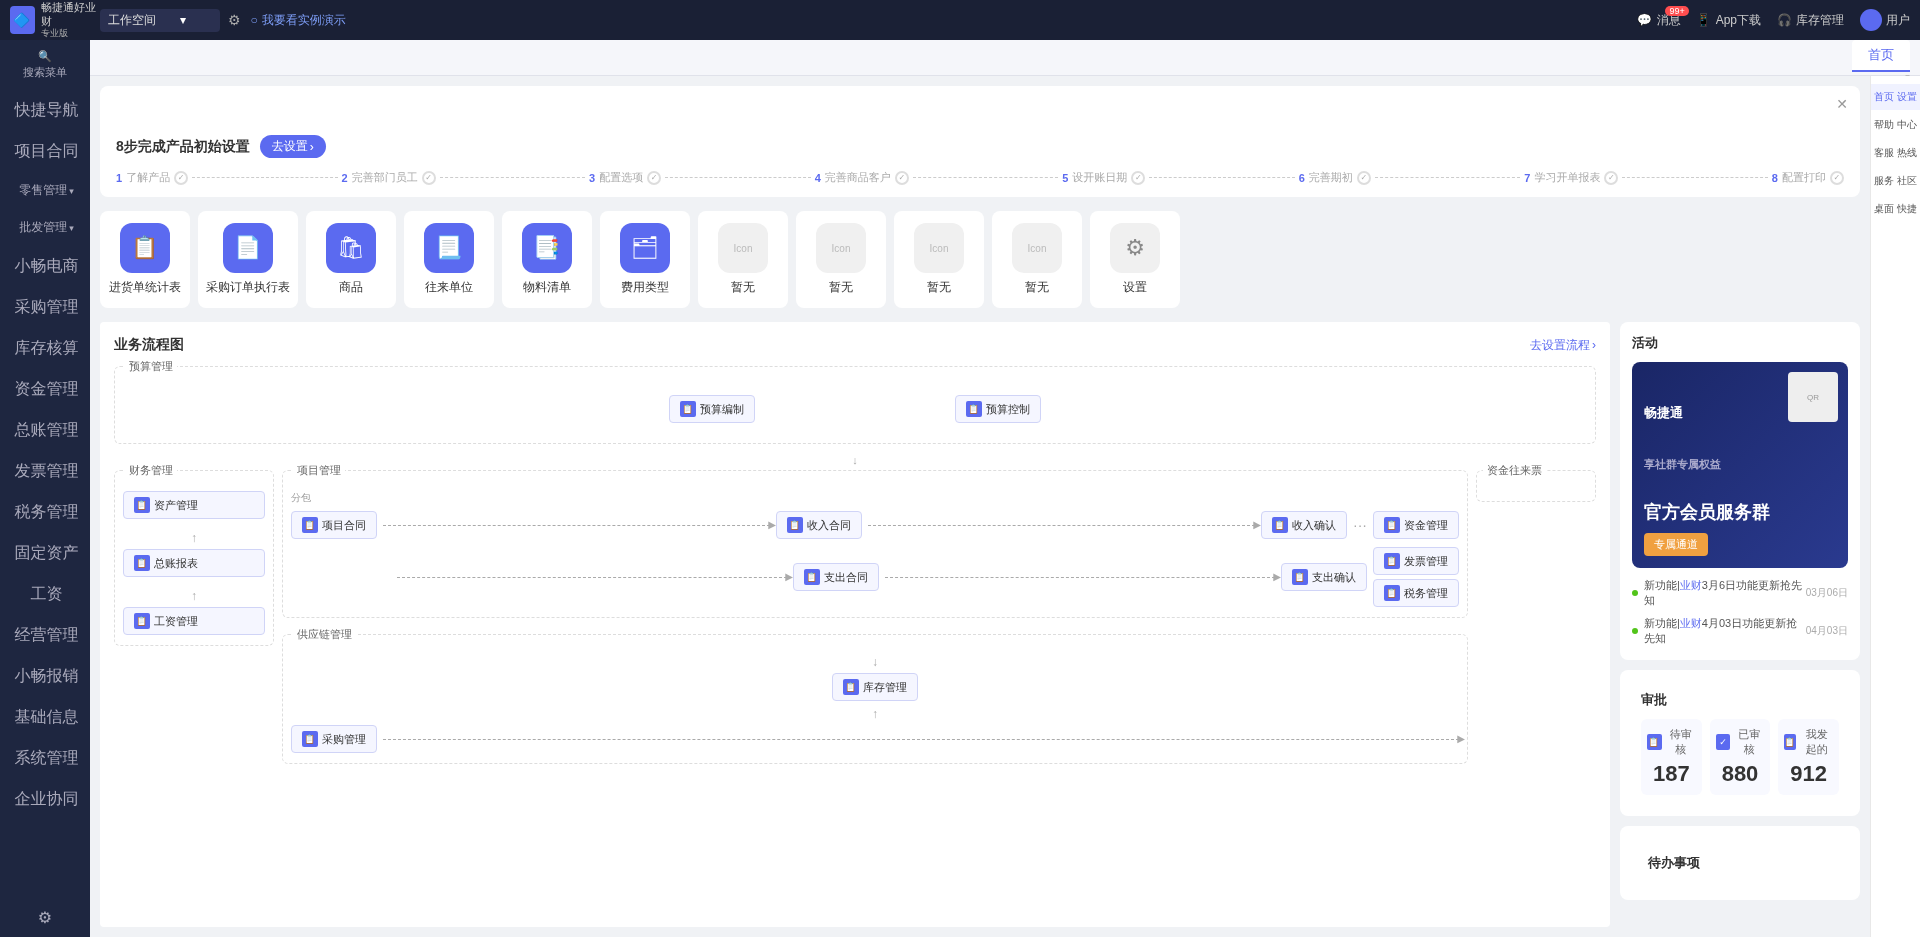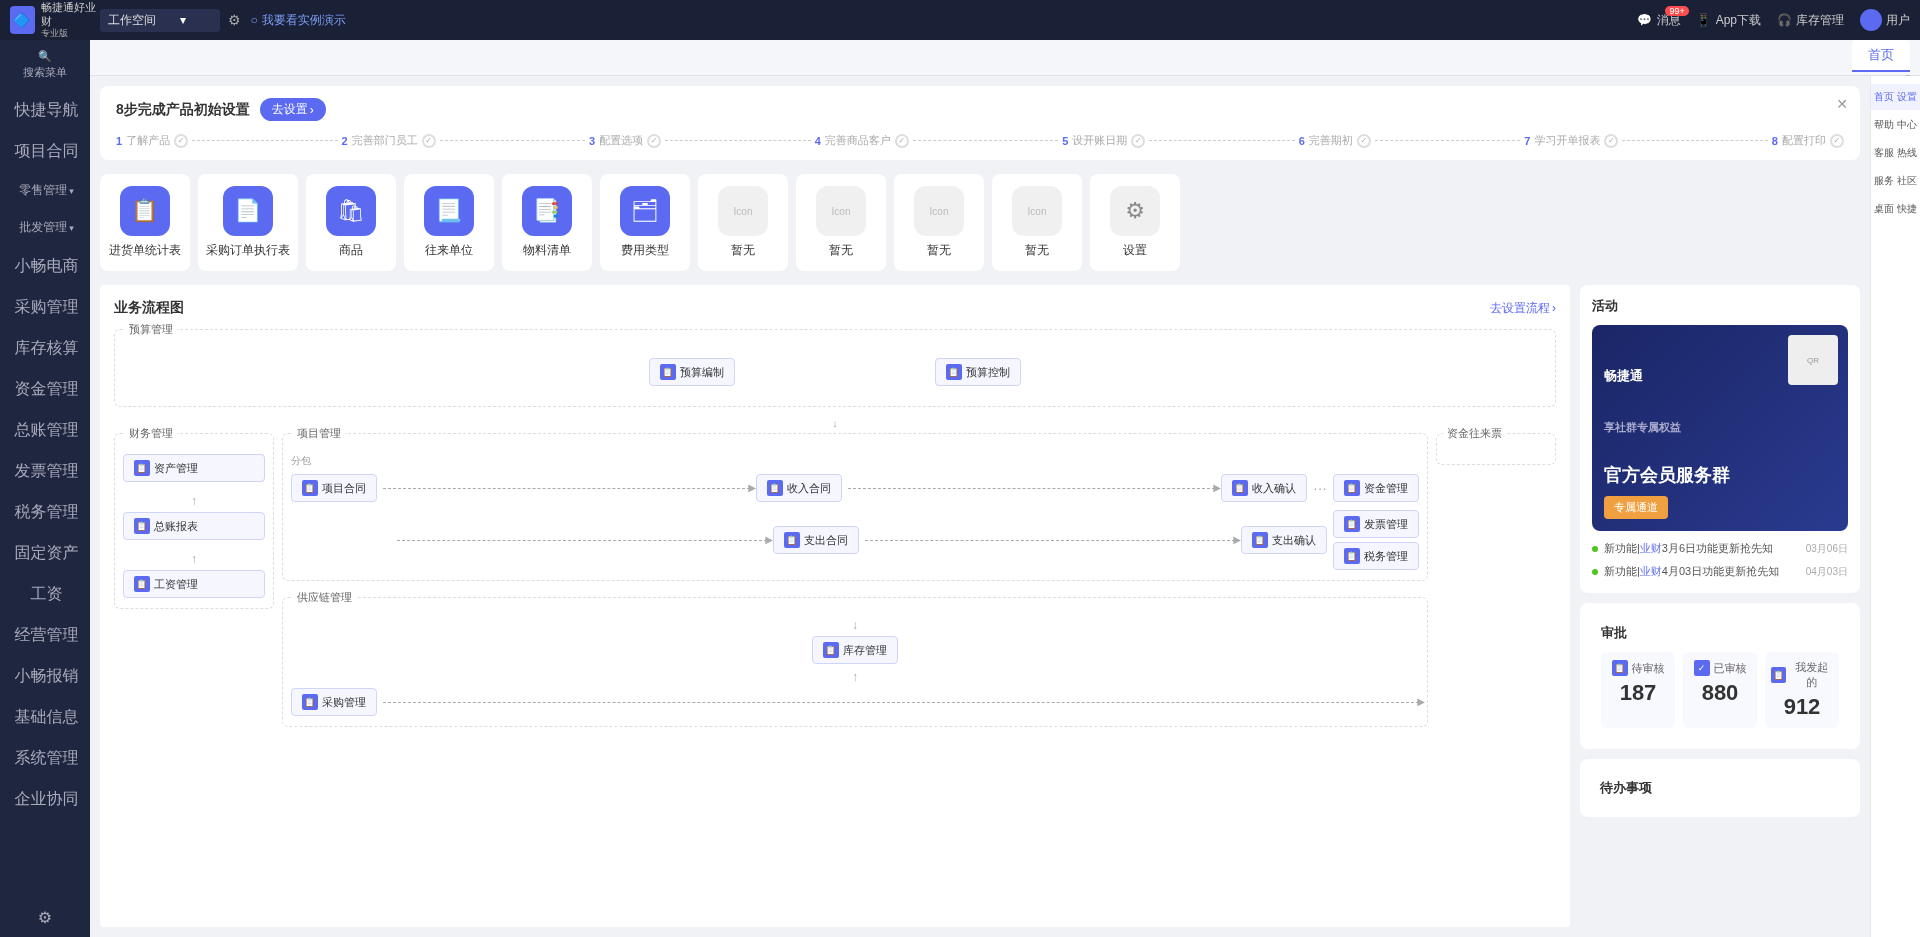--- a/index.html
+++ b/index.html
@@ -229,20 +229,21 @@
       top: 10px;
       cursor: pointer;
       color: #999;
       font-size: 14px;
     }
     .setup-header {
       display: flex;
       align-items: center;
       gap: 10px;
       margin-bottom: 12px;
+      margin-top: 37px;
     }
     .setup-title { font-size: 14px; font-weight: bold; color: #333; }
     .go-settings-btn {
       background: #5b6af0;
       color: #fff;
       border: none;
       border-radius: 12px;
       padding: 3px 12px;
       font-size: 12px;
       cursor: pointer;
@@ -335,21 +336,21 @@
       flex: 1;
     }
     .left-col {
       flex: 1;
       display: flex;
       flex-direction: column;
       gap: 10px;
       min-width: 0;
     }
     .right-col {
-      width: 280px;
+      width: 240px;
       display: flex;
       flex-direction: column;
       gap: 10px;
       flex-shrink: 0;
     }
 
     
     .flow-chart-card {
       background: #fff;
       border-radius: 4px;
@@ -521,21 +522,21 @@
     .approval-stat-num {
       font-size: 22px;
       font-weight: bold;
       color: #333;
     }
 
     
     .pending-card {
       background: #fff;
       border-radius: 8px;
-      padding: 20px;
+      padding: 28px;
     }
     .pending-title { font-size: 13px; font-weight: bold; color: #333; }
 
     
     ::-webkit-scrollbar { width: 4px; height: 4px; }
     ::-webkit-scrollbar-track { background: #f0f2f5; }
     ::-webkit-scrollbar-thumb { background: #ccc; border-radius: 2px; }
 
     .qr-placeholder {
       width: 50px;

